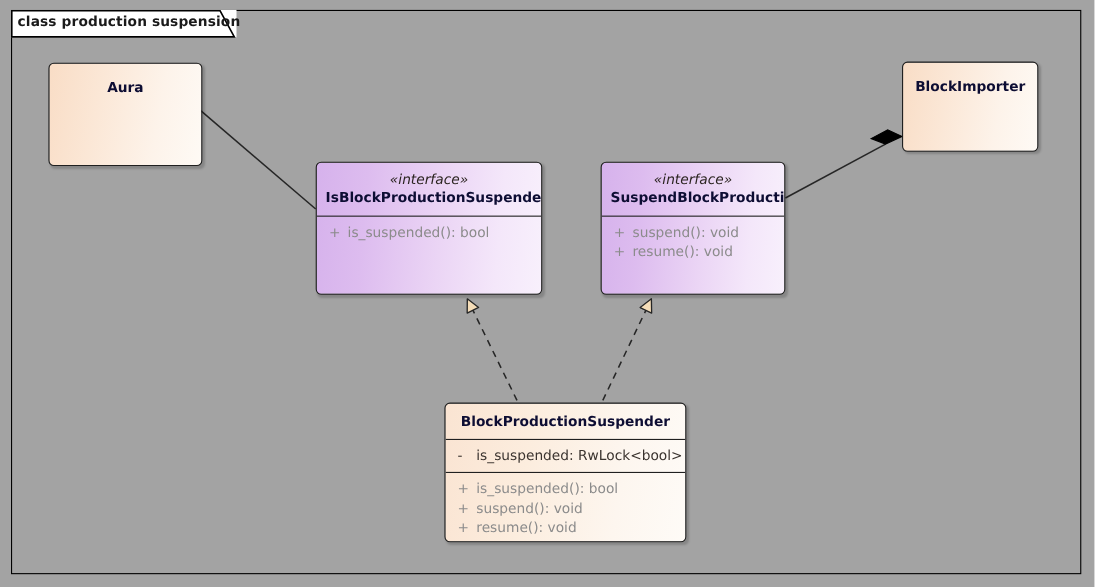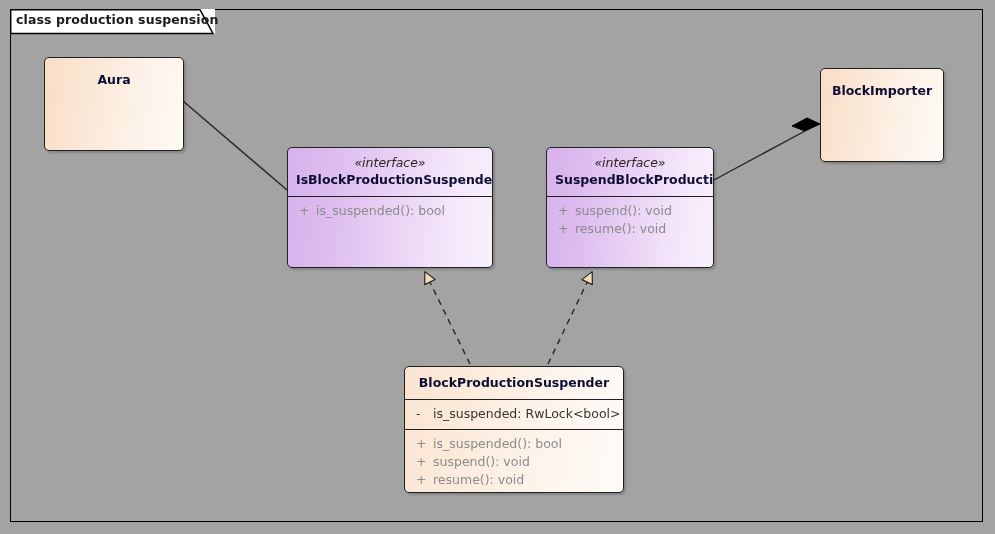--- a/index.html
+++ b/index.html
@@ -123,21 +123,21 @@
     text-align: left;
     padding-left: 5px;
     box-sizing: border-box;
   }
   .mtext { flex: 1 1 auto; }
   .member.op  .vis, .member.op  .mtext { color: #8b8b8b; }
   .member.attr .vis, .member.attr .mtext { color: #3a332e; }
 
   
   #node-aura        { left: 44px;  top: 57px;  width: 140px; height: 94px; }
-  #node-blockimp    { left: 820px; top: 68px;  width: 124px; height: 94px; }
+  #node-blockimp    { left: 820px; top: 56px;  width: 124px; height: 82px; }
   #node-isbps       { left: 287px; top: 147px; width: 206px; height: 121px; }
   #node-sbp         { left: 546px; top: 147px; width: 168px; height: 121px; }
   #node-bps         { left: 404px; top: 366px; width: 220px; height: 127px; }
 
   #node-aura .node-title,
   #node-blockimp .node-title { padding-top: 13px; }
 </style>
 </head>
 <body>
 

